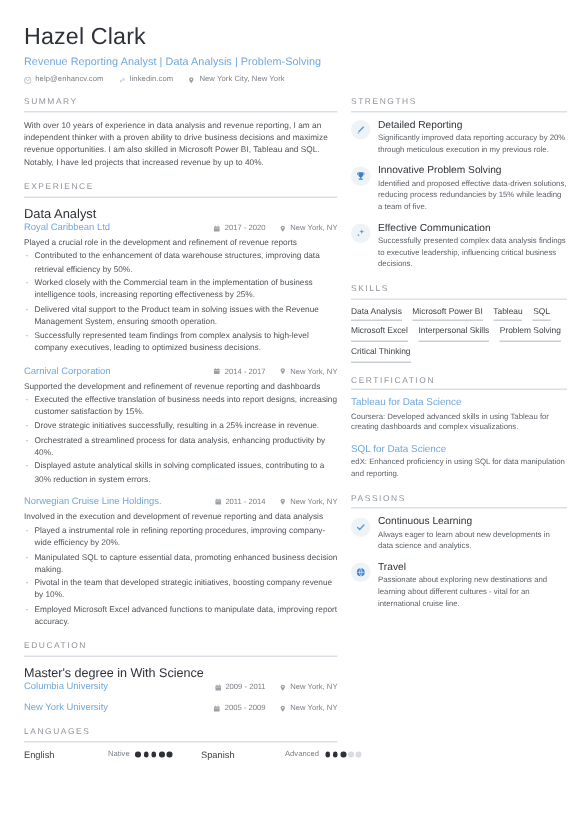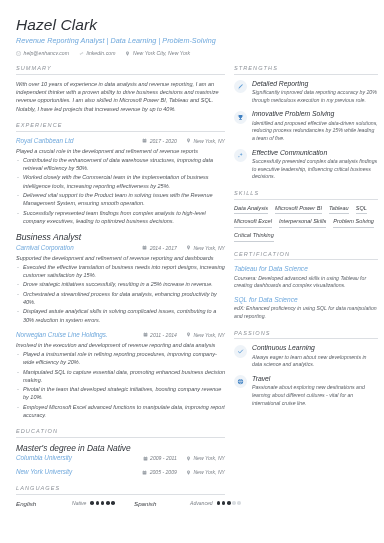--- a/index.html
+++ b/index.html
@@ -3,21 +3,21 @@
 <meta charset="utf-8">
 <style>
   * { box-sizing: border-box; margin: 0; padding: 0; }
   html, body {
     width: 384px; height: 543px;
     background: #ffffff;
     font-family: "Liberation Sans", sans-serif;
     color: #3c3f44;
     overflow: hidden;
   }
-  .page { width: 384px; height: 543px; padding: 16px 8px 0 16px; position: relative; font-style: italic; }
+  .page { width: 384px; height: 543px; padding: 16px 8px 0 16px; position: relative; }
 
   
   .header { margin-bottom: 9px; }
   .name {
     font-size: 15.5px; font-weight: 400; letter-spacing: .1px;
     color: #2e3238; line-height: 18px;
   }
   .headline {
     font-size: 7.2px; color: #6fa8dc; letter-spacing: .05px;
     margin-top: 2px; line-height: 9px;
@@ -109,21 +109,21 @@
   .cert-title { font-size: 6.6px; color: #6fa8dc; line-height: 8.4px; margin-bottom: 1px; }
   .cert-desc { font-size: 5.2px; line-height: 7.6px; color: #5a5f66; }
 </style>
 </head>
 <body>
 
 <div class="page">
 
   <div class="header">
     <div class="name">Hazel Clark</div>
-    <div class="headline">Revenue Reporting Analyst | Data Learning | Problem-Solving</div>
+    <div class="headline">Revenue Reporting Analyst | Data Analysis | Problem-Solving</div>
     <div class="contacts">
 
       <div class="contact">
         <span class="cicon">
           <svg viewBox="0 0 16 16">
               <circle cx="8" cy="8" r="7" fill="none" stroke="#9aa0a7" stroke-width="1.4"></circle>
               <path d="M4.5 6 L8 9 L11.5 6" fill="none" stroke="#9aa0a7" stroke-width="1.3"></path>
             </svg>
         </span>
         <span class="ctext">help@enhancv.com</span>
@@ -159,20 +159,21 @@
 
       <div class="sec">
         <div class="sec-title">SUMMARY</div>
         <div class="para">With over 10 years of experience in data analysis and revenue reporting, I am an independent thinker with a proven ability to drive business decisions and maximize revenue opportunities. I am also skilled in Microsoft Power BI, Tableau and SQL. Notably, I have led projects that increased revenue by up to 40%.</div>
       </div>
 
       <div class="sec">
         <div class="sec-title">EXPERIENCE</div>
 
         <div class="entry">
+          <div class="role">Data Analyst</div>
           <div class="metaline">
             <span class="org">Royal Caribbean Ltd</span>
             <span class="meta-right">
               <span class="meta">
                 <span class="micon">
                   <svg viewBox="0 0 16 16">
                       <rect x="2" y="3" width="12" height="11" rx="1" fill="#9aa0a7"></rect>
                       <rect x="3.2" y="6" width="9.6" height="1" fill="#ffffff"></rect>
                       <rect x="4.5" y="1.2" width="1.4" height="3" fill="#9aa0a7"></rect>
                       <rect x="10.1" y="1.2" width="1.4" height="3" fill="#9aa0a7"></rect>
@@ -194,21 +195,20 @@
           <div class="entry-sub">Played a crucial role in the development and refinement of revenue reports</div>
           <ul class="bullets">
             <li>Contributed to the enhancement of data warehouse structures, improving data retrieval efficiency by 50%.</li>
             <li>Worked closely with the Commercial team in the implementation of business intelligence tools, increasing reporting effectiveness by 25%.</li>
             <li>Delivered vital support to the Product team in solving issues with the Revenue Management System, ensuring smooth operation.</li>
             <li>Successfully represented team findings from complex analysis to high-level company executives, leading to optimized business decisions.</li>
           </ul>
         </div>
 
         <div class="entry">
-          <div class="role">Business Analyst</div>
           <div class="metaline">
             <span class="org">Carnival Corporation</span>
             <span class="meta-right">
               <span class="meta">
                 <span class="micon">
                   <svg viewBox="0 0 16 16">
                       <rect x="2" y="3" width="12" height="11" rx="1" fill="#9aa0a7"></rect>
                       <rect x="3.2" y="6" width="9.6" height="1" fill="#ffffff"></rect>
                       <rect x="4.5" y="1.2" width="1.4" height="3" fill="#9aa0a7"></rect>
                       <rect x="10.1" y="1.2" width="1.4" height="3" fill="#9aa0a7"></rect>
@@ -269,21 +269,21 @@
             <li>Pivotal in the team that developed strategic initiatives, boosting company revenue by 10%.</li>
             <li>Employed Microsoft Excel advanced functions to manipulate data, improving report accuracy.</li>
           </ul>
         </div>
       </div>
 
       <div class="sec">
         <div class="sec-title">EDUCATION</div>
 
         <div class="edu-entry">
-          <div class="edu-deg">Master's degree in Data Native</div>
+          <div class="edu-deg">Master's degree in With Science</div>
           <div class="metaline">
             <span class="org">Columbia University</span>
             <span class="meta-right">
               <span class="meta">
                 <span class="micon">
                   <svg viewBox="0 0 16 16">
                       <rect x="2" y="3" width="12" height="11" rx="1" fill="#9aa0a7"></rect>
                       <rect x="3.2" y="6" width="9.6" height="1" fill="#ffffff"></rect>
                       <rect x="4.5" y="1.2" width="1.4" height="3" fill="#9aa0a7"></rect>
                       <rect x="10.1" y="1.2" width="1.4" height="3" fill="#9aa0a7"></rect>

